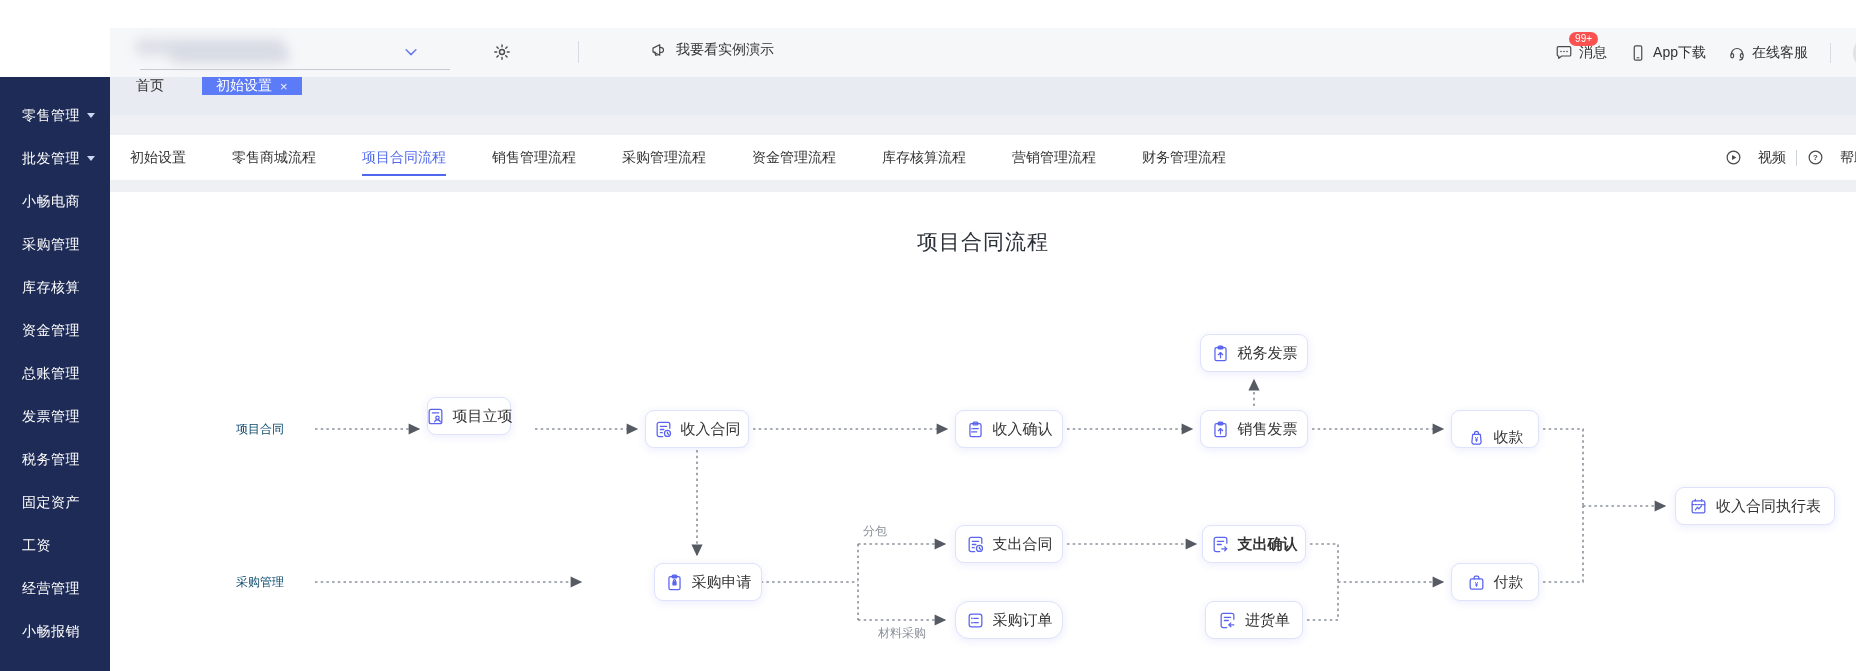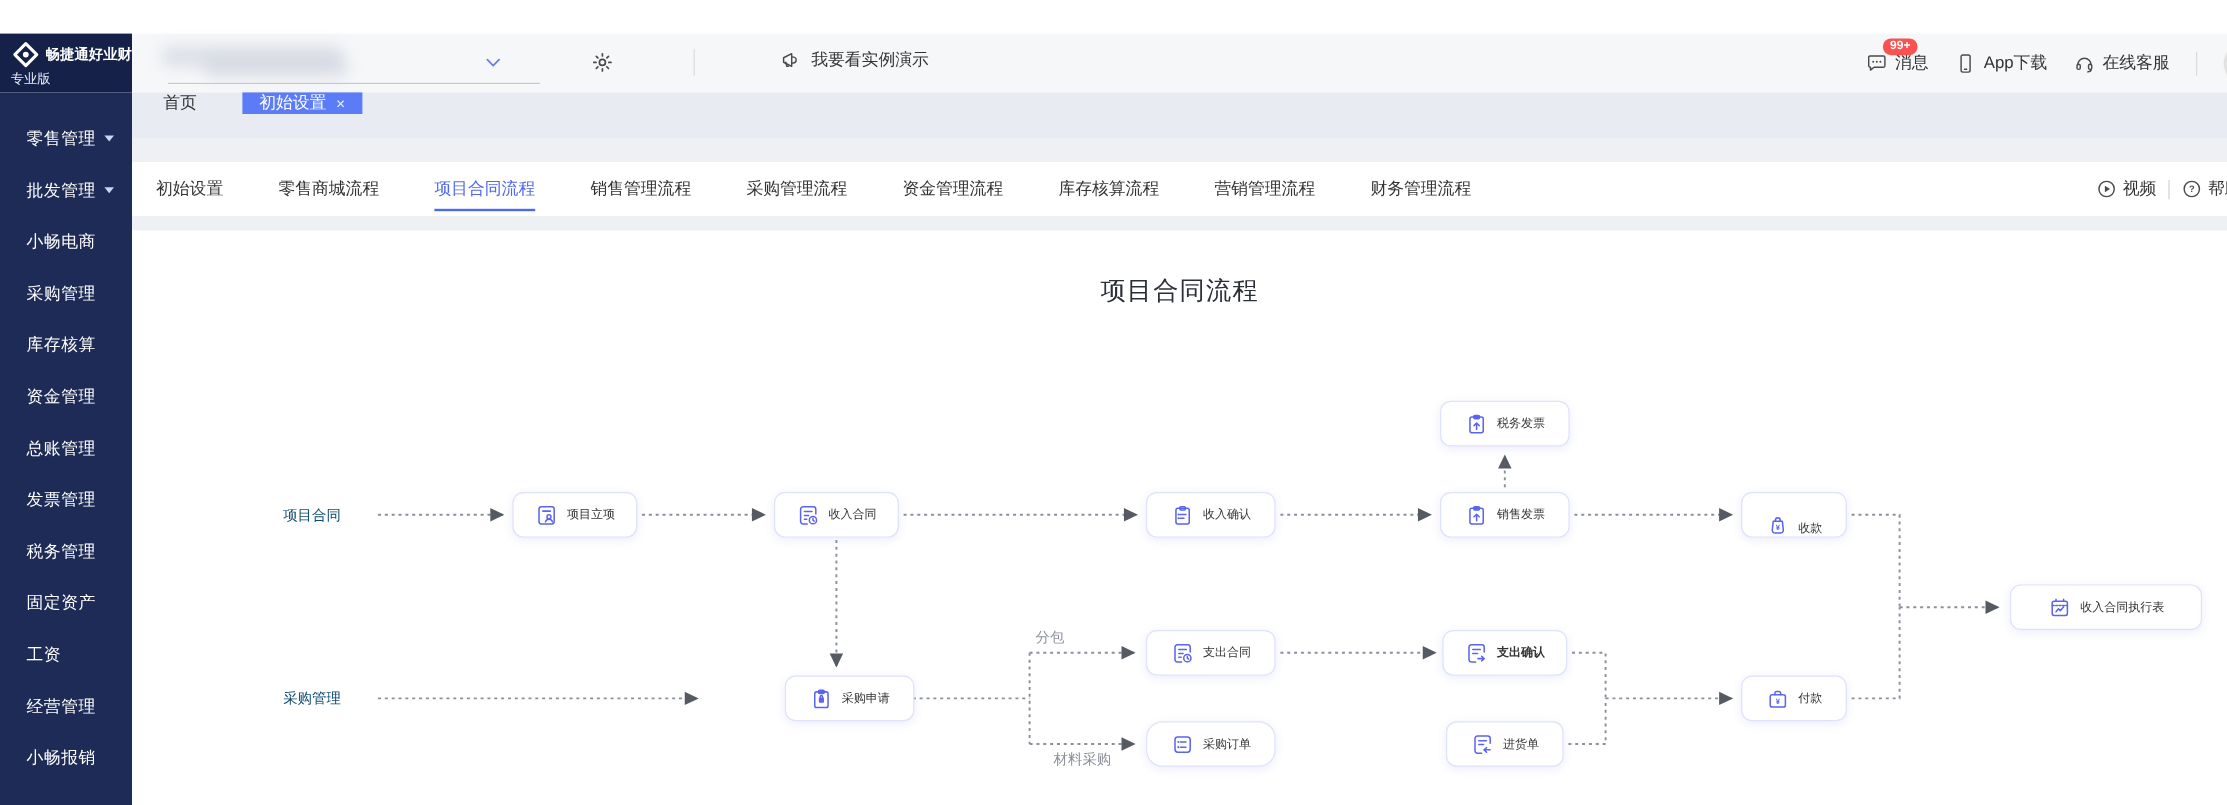--- a/index.html
+++ b/index.html
@@ -23,21 +23,21 @@
   .redact.r1 { left:25px; top:10px; width:150px; height:18px; }
   .redact.r2 { left:60px; top:20px; width:120px; height:16px; }
   .select-underline { position:absolute; left:30px; top:41px; width:310px; height:1px; background:#c6cad3; }
   .hd-chevron { position:absolute; left:292px; top:15px; width:18px; height:18px; }
   .hd-gear { position:absolute; left:382px; top:14px; width:20px; height:20px; }
   .hd-vdiv { position:absolute; top:13px; width:1px; height:22px; background:#d8dbe2; }
   .hd-vdiv.d1 { left:468px; }
   .demo { position:absolute; left:540px; top:13px; display:flex; align-items:center; gap:8px; font-size:14px; color:#333; cursor:default; }
   .hright { position:absolute; right:-14px; top:0; height:49px; display:flex; align-items:center; gap:22px; }
   .hitem { display:flex; align-items:center; gap:6px; font-size:14px; color:#333; position:relative; }
-  .badge { position:absolute; top:-12px; left:14px; background:#fa5151; color:#fff; font-size:10px; line-height:14px; padding:0 6px; border-radius:8px; font-weight:700; }
+  .badge { position:absolute; top:-12px; left:14px; background:#fa5151; color:#fff; font-size:10px; line-height:14px; padding:0 6px; border-radius:8px; font-weight:400; }
   .hvdiv { width:1px; height:20px; background:#d8dbe2; }
   .avatar { width:34px; height:34px; border-radius:50%; background:#e2e2e2; display:flex; align-items:flex-end; justify-content:center; overflow:hidden; }
   .uname { font-size:14px; color:#333; white-space:nowrap; }
 
   
   .tabrow { position:absolute; left:110px; top:77px; width:1746px; height:38px; background:#e8ebf2; display:flex; align-items:flex-start; }
   .wtab { display:flex; align-items:center; padding:0 16px; font-size:14px; color:#333; margin-left:10px; }
   .wtab.active { background:#5b7bf7; color:#fff; margin-left:22px; padding:0 14px; gap:8px; }
   .wtab .x { font-size:13px; line-height:1; opacity:.9; }
 
@@ -47,32 +47,32 @@
   .side-item .tri { width:0; height:0; border-left:4px solid transparent; border-right:4px solid transparent; border-top:5px solid #ccd5f2; margin-left:7px; }
 
   
   .main { position:absolute; left:110px; top:115px; width:1746px; height:556px; background:#eef0f4; }
 
   
   .navstrip { position:absolute; left:110px; top:135px; width:1746px; height:45px; background:#fff; display:flex; align-items:center; padding-left:20px; }
   .nav-item { font-size:14px; color:#333; margin-right:46px; padding:9px 0 7px; border-bottom:2px solid transparent; cursor:default; white-space:nowrap; }
   .nav-item.active { color:#4f68ee; border-bottom-color:#4f68ee; font-weight:500; }
   .nav-right { position:absolute; right:-12px; top:0; height:45px; display:flex; align-items:center; gap:10px; font-size:14px; color:#333; }
-  .nav-right .grp { display:flex; align-items:center; gap:5px; }
+  .nav-right .grp { display:flex; align-items:center; gap:16px; }
   .nav-vdiv { width:1px; height:16px; background:#cfd3da; }
 
   
   .canvas { position:absolute; left:110px; top:192px; width:1746px; height:479px; background:#fff; }
   .flow-title { position:absolute; left:0; top:36px; width:100%; text-align:center; font-size:21px; color:#2b2f38; font-weight:500; letter-spacing:1px; }
   .edges { position:absolute; left:0; top:0; }
   .lane-label { position:absolute; font-size:12px; color:#0c4a6e; font-weight:500;text-align:right; }
   .edge-label { position:absolute; font-size:12px; color:#8a8f99; white-space:nowrap; }
   .node { position:absolute; height:38px; background:#fff; border:1px solid #dee2fa; border-radius:9px;
           box-shadow:0 2px 8px rgba(90,100,240,.12); display:flex; align-items:center; justify-content:center;
-          gap:8px; font-size:10px; color:#333; cursor:default; white-space:nowrap; }
+          gap:8px; font-size:15px; color:#333; cursor:default; white-space:nowrap; }
   .nicon { width:19px; height:19px; flex:0 0 auto; }
   .defs { position:absolute; width:0; height:0; overflow:hidden; }
 </style>
 </head>
 <body>
 
 <svg class="defs" aria-hidden="true">
   <defs>
     <g id="i-doc-person" stroke="#5a64ee" stroke-width="1.6" fill="none" stroke-linecap="round" stroke-linejoin="round">
       <rect x="4" y="3" width="16" height="18" rx="2.5"></rect>
@@ -132,30 +132,20 @@
       <rect x="4" y="7.5" width="16" height="13" rx="2.2"></rect>
         <path d="M9 7.5V6a2 2 0 0 1 2-2h2a2 2 0 0 1 2 2v1.5"></path>
       <text x="12" y="17.3" text-anchor="middle" font-size="8" fill="#5a64ee" stroke="none" font-weight="bold">¥</text>
     </g>
   </defs>
 </svg>
 
 <div class="page">
   <div class="topstrip"></div>
 
-  <div class="logo-block">
-    <div class="logo-row">
-      <svg class="logo-mark" viewBox="0 0 24 24">
-        <path d="M12 3.2L20.8 12 12 20.8 3.2 12z" fill="none" stroke="#fff" stroke-width="2.4" stroke-linejoin="round"></path>
-        <circle cx="12" cy="12" r="2.3" fill="#fff"></circle>
-      </svg>
-      <span class="brand-name">畅捷通好业财</span>
-    </div>
-    <div class="brand-edition">专业版</div>
-  </div>
 
   <div class="header">
     <div class="redact r1"></div>
     <div class="redact r2"></div>
     <div class="select-underline"></div>
     <svg class="hd-chevron" viewBox="0 0 24 24">
       <path d="M5.5 9l6.5 6.5L18.5 9" fill="none" stroke="#6b7af0" stroke-width="2" stroke-linecap="round" stroke-linejoin="round"></path>
     </svg>
     <svg class="hd-gear" viewBox="0 0 24 24">
       <g stroke="#4a4a4a" stroke-width="1.7" fill="none" stroke-linecap="round">
@@ -337,21 +327,21 @@
     <div class="lane-label" style="left:126px;top:382px;">采购管理</div>
     <div class="edge-label" style="left:753px;top:331px;">分包</div>
     <div class="edge-label" style="left:768px;top:433px;">材料采购</div>
 
     <div class="node" style="left:1090px;top:142px;width:108px;">
       <svg class="nicon" viewBox="0 0 24 24">
           <use href="#i-clip-up"></use>
         </svg>
       <span>税务发票</span>
     </div>
-    <div class="node" style="left:317px;top:218px;width:104px;">
+    <div class="node" style="left:317px;top:205px;width:84px;">
       <svg class="nicon" viewBox="0 0 24 24">
           <use href="#i-doc-person"></use>
         </svg>
       <span>项目立项</span>
     </div>
     <div class="node" style="left:535px;top:218px;width:104px;">
       <svg class="nicon" viewBox="0 0 24 24">
           <use href="#i-doc-clock"></use>
         </svg>
       <span>收入合同</span>

